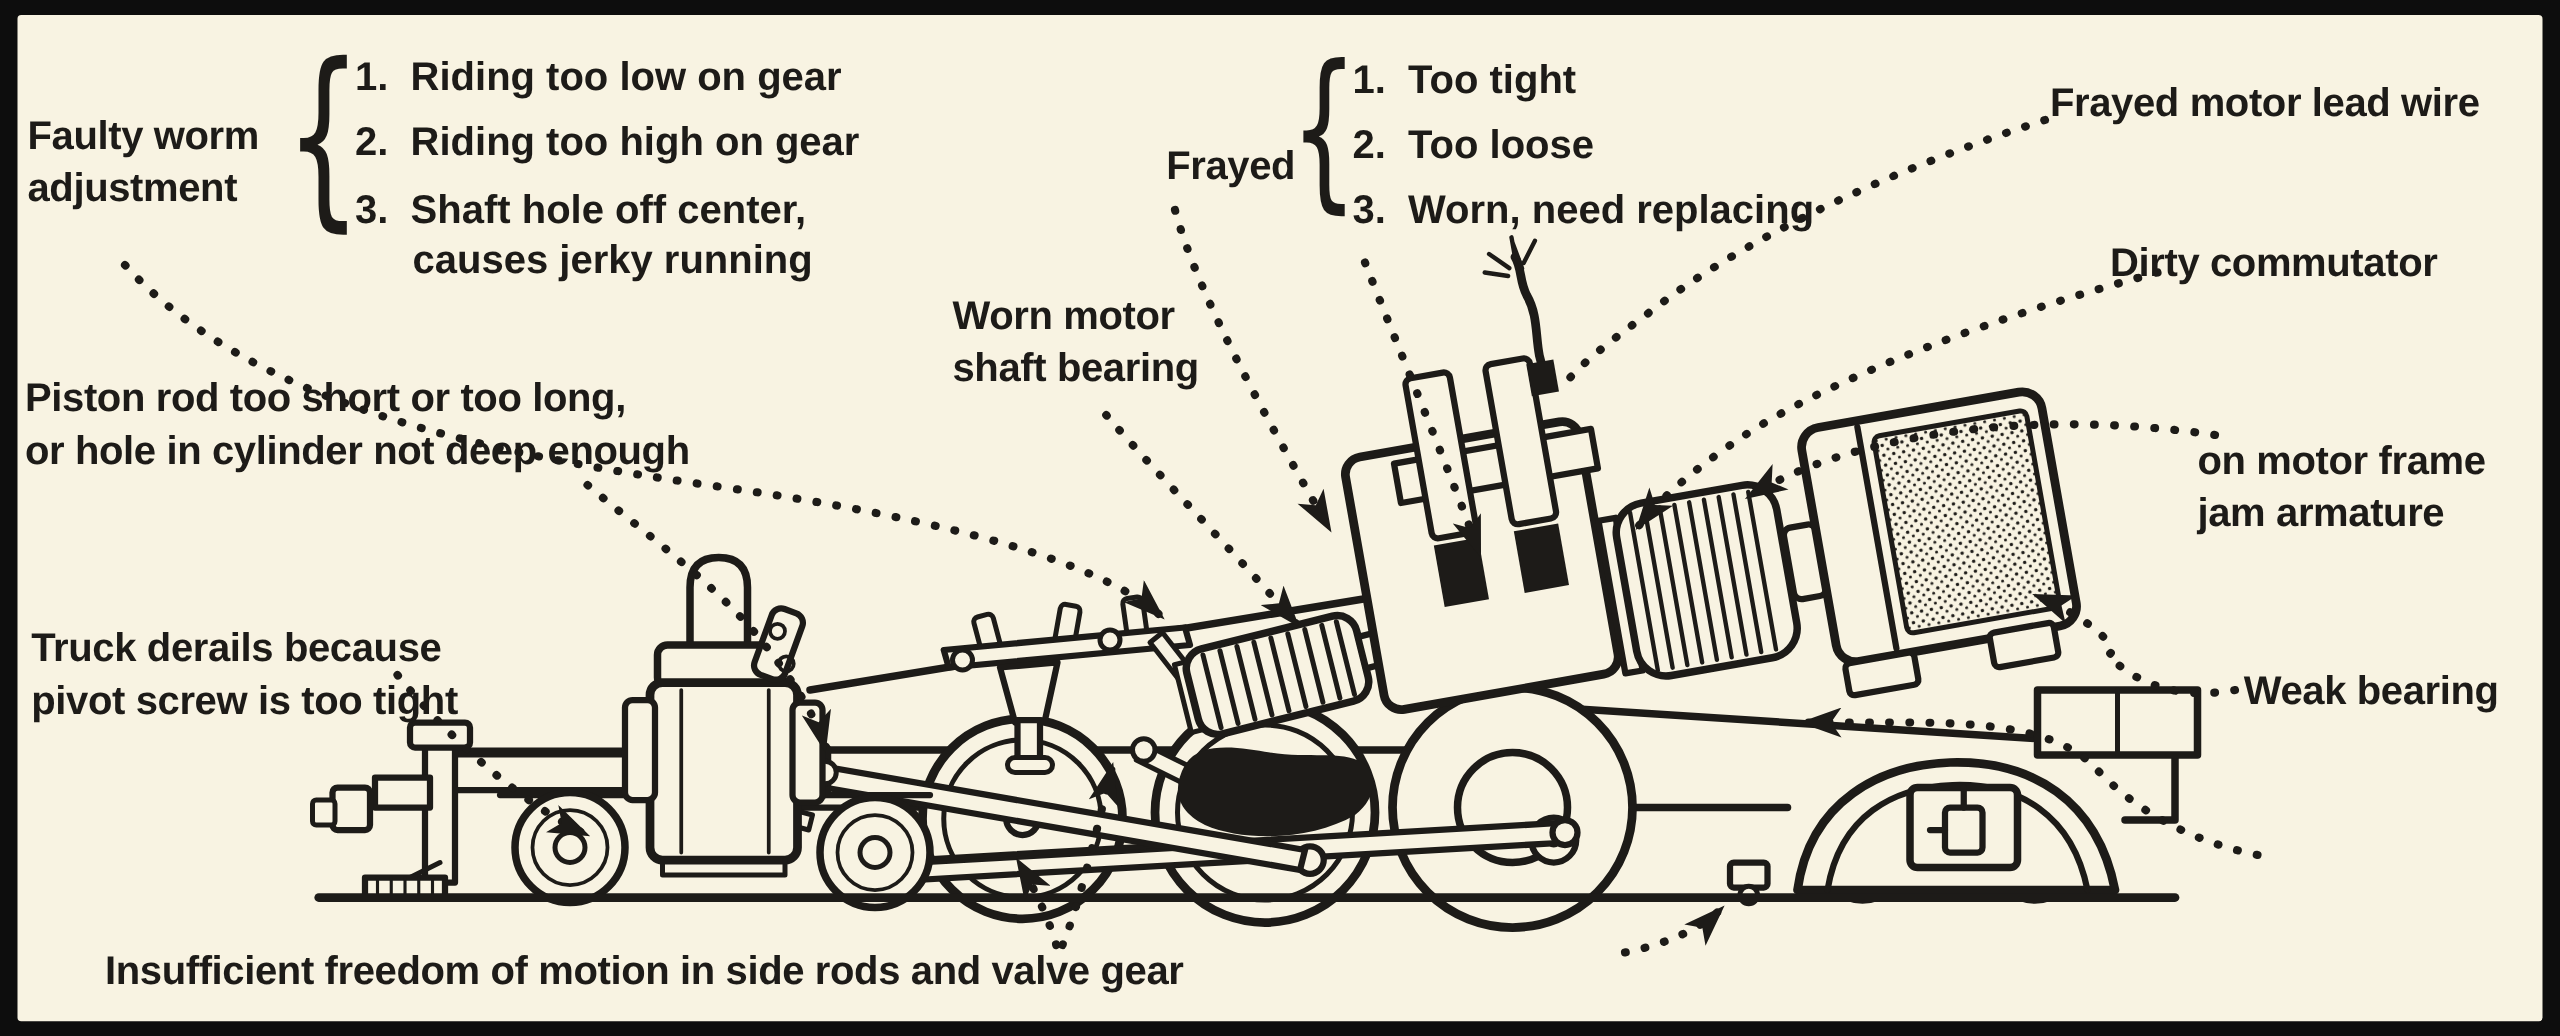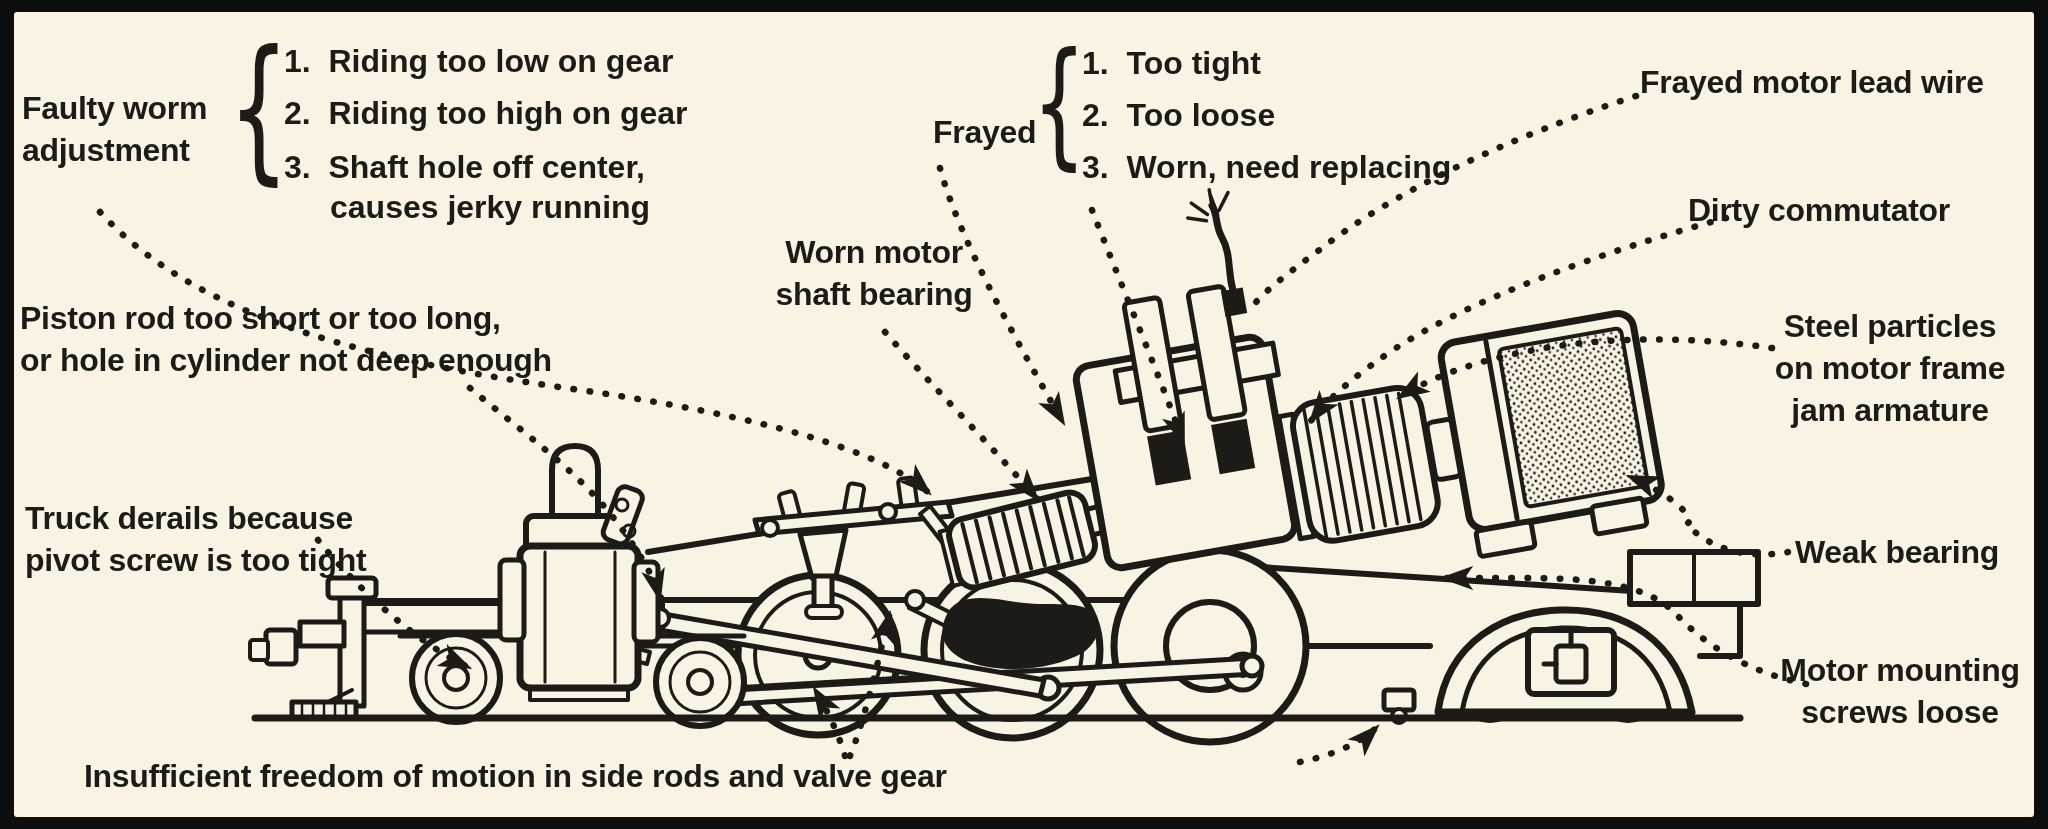--- a/index.html
+++ b/index.html
@@ -3,21 +3,21 @@
 <meta charset="utf-8">
 <style>
   :root{ --bg:#f8f3e2; --ink:#1d1b18; --frame:#0d0d0d; }
   html,body{margin:0;padding:0;background:#333;}
   #page{position:relative;width:2048px;height:829px;background:var(--frame);overflow:hidden;
         font-family:"Liberation Sans",sans-serif;}
   #paper{position:absolute;left:14px;top:12px;right:14px;bottom:12px;background:var(--bg);border-radius:3px;}
   #art{position:absolute;left:0;top:0;width:2048px;height:829px;}
   .lbl{position:absolute;font:700 32px/1.31 "Liberation Sans",sans-serif;color:var(--ink);
        white-space:pre;letter-spacing:-0.3px;}
-  .c{text-align:center;}
+  .c{}
   .item{position:absolute;font:700 32px/1.2 "Liberation Sans",sans-serif;color:var(--ink);white-space:pre;}
   .brace{position:absolute;font:400 148px/1 "DejaVu Sans",sans-serif;color:var(--ink);
          transform:scaleX(.62);transform-origin:left top;}
 </style>
 </head>
 <body>
 
 <div id="page">
  <div id="paper"></div>
 
@@ -202,20 +202,19 @@
 
  <div class="lbl" style="left:933px;top:112px">Frayed</div>
  <div class="brace" style="left:1032px;top:34px;font-size:138px">{</div>
  <div class="item" style="left:1082px;top:44px">1.  Too tight</div>
  <div class="item" style="left:1082px;top:96px">2.  Too loose</div>
  <div class="item" style="left:1082px;top:148px">3.  Worn, need replacing</div>
 
  <div class="lbl" style="left:1640px;top:62px">Frayed motor lead wire</div>
  <div class="lbl" style="left:1688px;top:190px">Dirty commutator</div>
 
- <div class="lbl c" style="left:1758px;top:306px;width:264px"><span>Steel particles</span><br><span>on motor frame</span><br><span>jam armature</span></div>
+ <div class="lbl c" style="left:1758px;top:306px;width:264px"><br><span>on motor frame</span><br><span>jam armature</span></div>
 
  <div class="lbl" style="left:1795px;top:532px">Weak bearing</div>
 
- <div class="lbl c" style="left:1770px;top:650px;width:260px"><span>Motor mounting</span><br><span>screws loose</span></div>
 
  <div class="lbl" style="left:84px;top:756px">Insufficient freedom of motion in side rods and valve gear</div>
 </div>
 
 </body></html>

